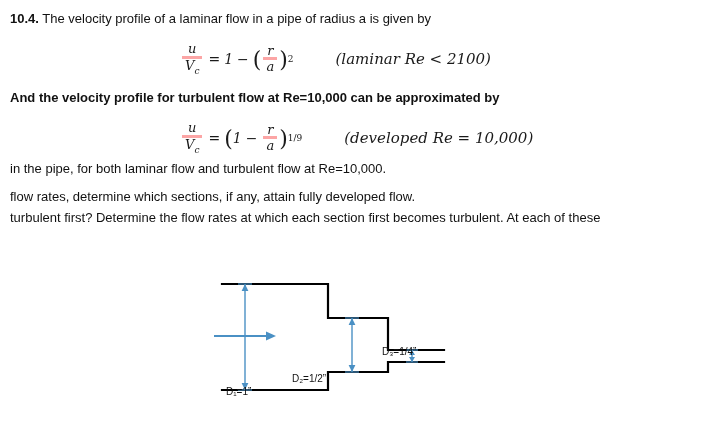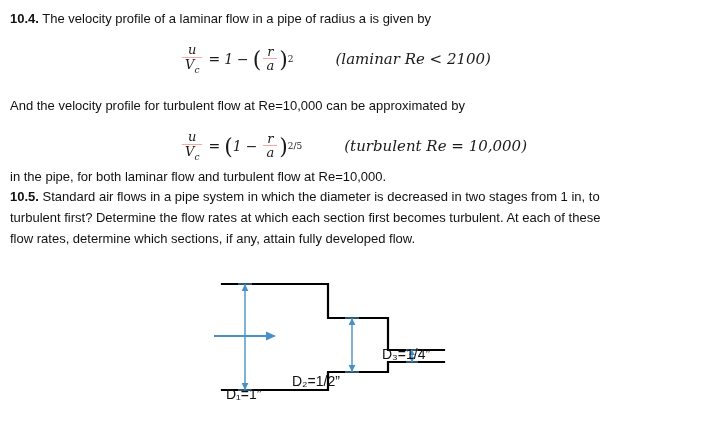--- a/index.html
+++ b/index.html
@@ -55,21 +55,21 @@
     vertical-align: middle;
     margin: 0 2px;
     line-height: 1.05;
   }
   .frac .num {
     padding: 0 3px;
     font-size: 13px;
   }
   .frac .den {
     padding: 0 3px;
-    border-top: 1px solid #fca5a5;
+    border-top: 3px solid #fca5a5;
     font-size: 13px;
   }
   .sub {
     font-size: 9px;
     vertical-align: sub;
     font-style: italic;
   }
   .sup {
     font-size: 9px;
     vertical-align: super;
@@ -101,21 +101,21 @@
     left: 200px;
     top: 262px;
     width: 430px;
     height: 172px;
   }
   .fig svg {
     display: block;
   }
   .fig-label {
     position: absolute;
-    font-size: 14px;
+    font-size: 10px;
     color: #111;
     white-space: nowrap;
   }
 </style>
 </head>
 <body>
 
 <div class="page">
 
   <div class="prob" style="top: 8px;">
@@ -138,52 +138,48 @@
         <span class="frac">
           <span class="num">r</span>
           <span class="den">a</span>
         </span>
         <span class="paren-big">)</span>
           <span class="sup">2</span>
       </span>
       <span class="eq-note">(laminar Re &lt; 2100)</span>
     </div>
 
-    <div class="line" style="margin-top: 16px;">And the velocity profile for turbulent flow at Re=10,000 can be approximated by</div>
+    <div class="line" style="margin-top: 8px; font-weight: bold;">And the velocity profile for turbulent flow at Re=10,000 can be approximated by</div>
 
     <div class="eq-row" style="margin-top: 10px; margin-left: 170px; height: 40px;">
       <span class="eq-math">
         <span class="frac">
           <span class="num">u</span>
           <span class="den"><span>V</span><span class="sub">c</span></span>
         </span>
         <span class="op">=</span>
         <span class="paren-big">(</span>
         <span>1</span>
         <span class="op">−</span>
         <span class="frac">
           <span class="num">r</span>
           <span class="den">a</span>
         </span>
         <span class="paren-big">)</span>
-          <span class="sup">2/5</span>
+          <span class="sup">1/9</span>
       </span>
-      <span class="eq-note">(turbulent  Re = 10,000)</span>
+      <span class="eq-note">(developed  Re = 10,000)</span>
     </div>
 
     <div class="line">in the pipe, for both laminar flow and turbulent flow at Re=10,000.</div>
   </div>
 
   <div class="prob" style="top: 186px;">
-    <div class="line">
-      <span class="bold">10.5.</span>
-      <span>Standard air flows in a pipe system in which the diameter is decreased in two stages from 1 in, to</span>
-    </div>
+    <div class="line">flow rates, determine which sections, if any, attain fully developed flow.</div>
     <div class="line">turbulent first? Determine the flow rates at which each section first becomes turbulent. At each of these</div>
-    <div class="line">flow rates, determine which sections, if any, attain fully developed flow.</div>
   </div>
 
   <div class="figure">
     <div class="fig">
       <svg width="430" height="172" viewBox="0 0 430 172" xmlns="http://www.w3.org/2000/svg">
 
         <g stroke="#000000" stroke-width="2.2" fill="none" stroke-linecap="square">
 
           <path d="M 22 22 L 128 22 L 128 56 L 188 56 L 188 88 L 244 88"></path>
 

